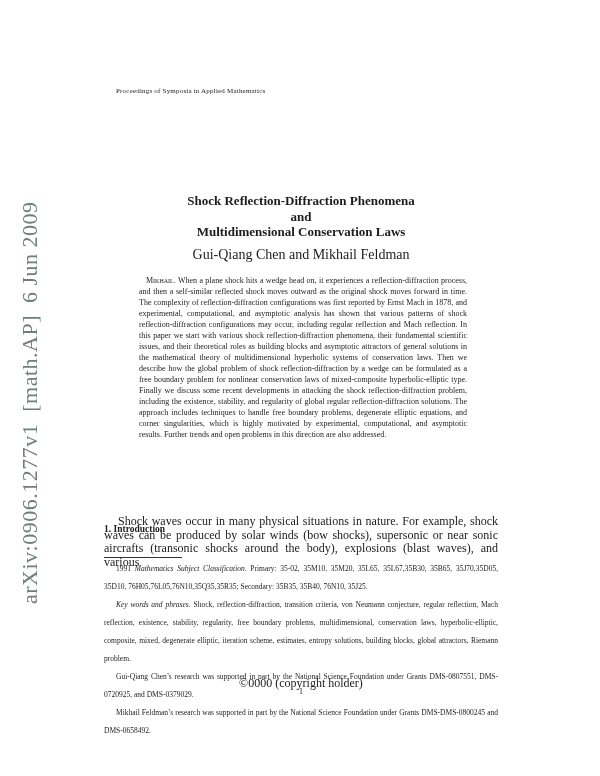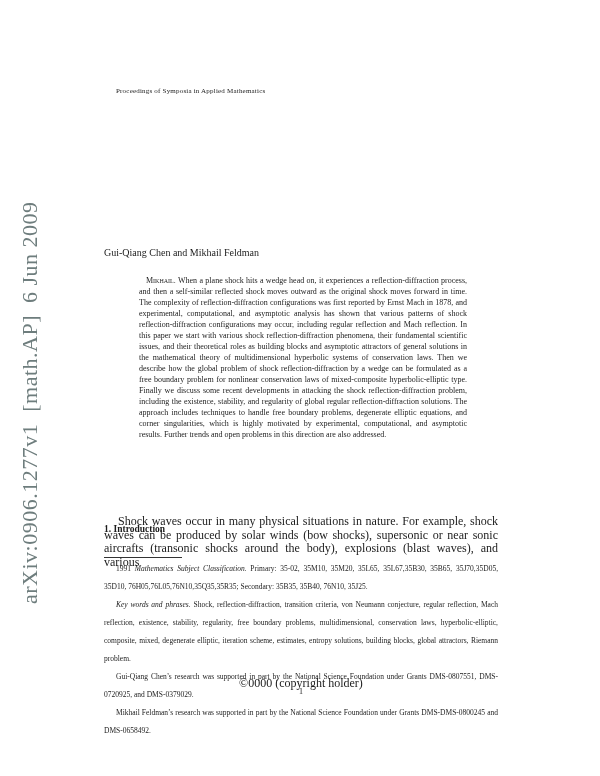--- a/index.html
+++ b/index.html
@@ -37,22 +37,22 @@
     left:104px;top:193px;width:394px;
     text-align:center;
     font-weight:bold;
     font-size:13px;
     line-height:15.5px;
   }
 
   .authors{
     position:absolute;
     left:104px;top:247px;width:394px;
-    text-align:left;
-    font-size:10px;
+    text-align:center;
+    font-size:14px;
   }
 
   .abstract{
     position:absolute;
     left:139px;top:275px;width:328px;
     font-size:8px;
     line-height:11px;
     text-align:justify;
     text-indent:7px;
   }
@@ -112,20 +112,25 @@
 </style>
 </head>
 <body>
 
 <div class="page">
 
   <div class="watermark">arXiv:0906.1277v1  [math.AP]  6 Jun 2009</div>
 
   <div class="journal-header">Proceedings of Symposia in Applied Mathematics</div>
 
+  <div class="title-block">
+    <div>Shock Reflection-Diffraction Phenomena</div>
+    <div>and</div>
+    <div>Multidimensional Conservation Laws</div>
+  </div>
 
   <div class="authors">Gui-Qiang Chen and Mikhail Feldman</div>
 
   <div class="abstract">
     <span class="abstract-label">Mikhail.</span>
     <span>When a plane shock hits a wedge head on, it experiences a reflection-diffraction process, and then a self-similar reflected shock moves outward as the original shock moves forward in time. The complexity of reflection-diffraction configurations was first reported by Ernst Mach in 1878, and experimental, computational, and asymptotic analysis has shown that various patterns of shock reflection-diffraction configurations may occur, including regular reflection and Mach reflection. In this paper we start with various shock reflection-diffraction phenomena, their fundamental scientific issues, and their theoretical roles as building blocks and asymptotic attractors of general solutions in the mathematical theory of multidimensional hyperbolic systems of conservation laws. Then we describe how the global problem of shock reflection-diffraction by a wedge can be formulated as a free boundary problem for nonlinear conservation laws of mixed-composite hyperbolic-elliptic type. Finally we discuss some recent developments in attacking the shock reflection-diffraction problem, including the existence, stability, and regularity of global regular reflection-diffraction solutions. The approach includes techniques to handle free boundary problems, degenerate elliptic equations, and corner singularities, which is highly motivated by experimental, computational, and asymptotic results. Further trends and open problems in this direction are also addressed.</span>
   </div>
 
   <div class="section-heading">1. Introduction</div>
 

